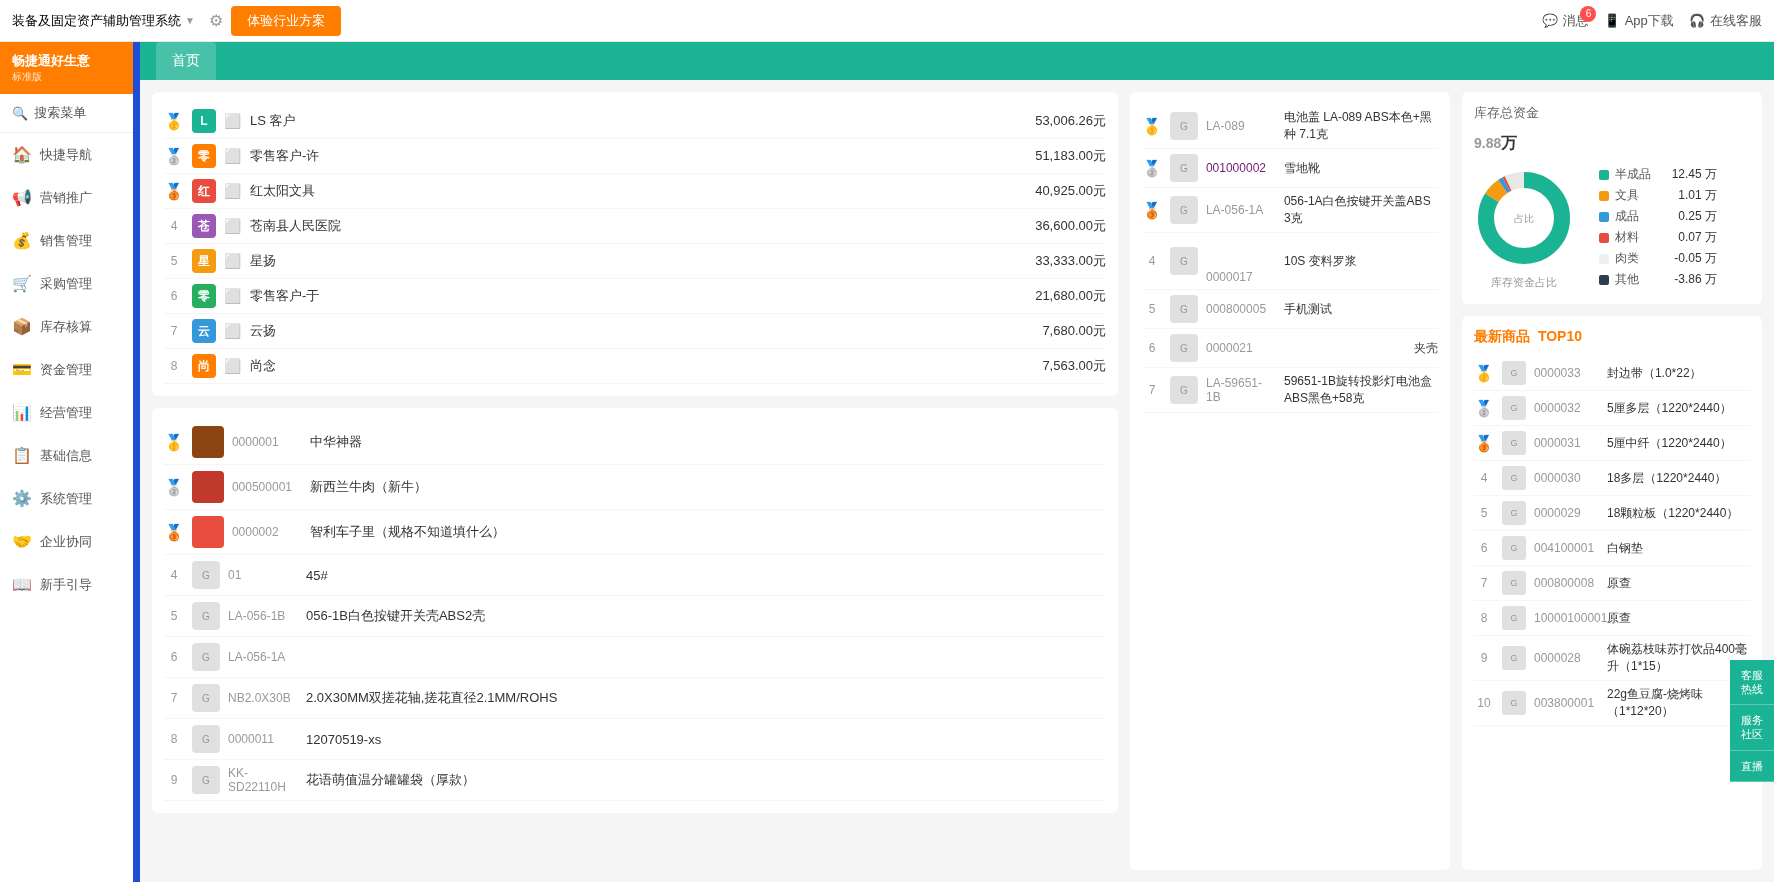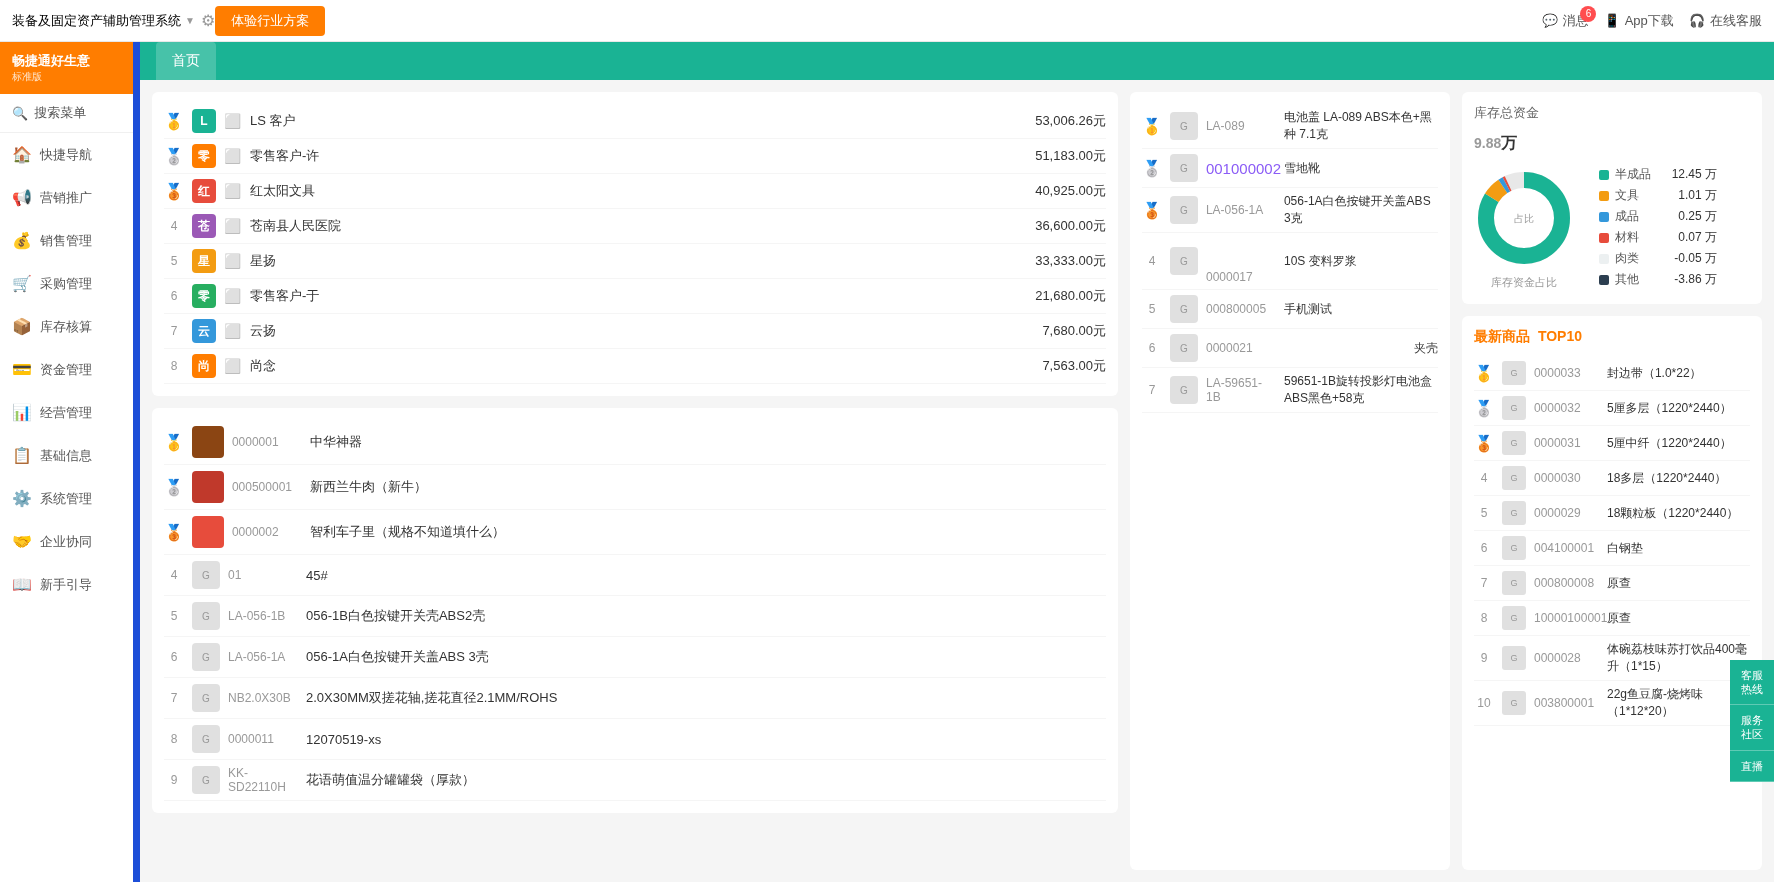--- a/index.html
+++ b/index.html
@@ -1,20 +1,20 @@
 <!DOCTYPE html>
 <html><head>
   <meta charset="utf-8">
   <style>
     * { margin: 0; padding: 0; box-sizing: border-box; }
     body { font-family: 'Microsoft YaHei', Arial, sans-serif; font-size: 13px; background: #f5f5f5; display: flex; flex-direction: column; height: 882px; overflow: hidden; }
 
     
     .topbar { height: 42px; background: #fff; display: flex; align-items: center; padding: 0 12px; border-bottom: 1px solid #e8e8e8; flex-shrink: 0; }
-    .topbar-left { display: flex; align-items: center; flex: 1; }
+    .topbar-left { display: flex; align-items: center; gap: 8px; flex: 1; }
     .topbar-dropdown { display: flex; align-items: center; gap: 4px; cursor: pointer; }
     .topbar-dropdown-arrow { color: #999; font-size: 10px; }
     .topbar-gear { color: #999; font-size: 16px; cursor: pointer; margin-left: 6px; }
     .topbar-btn { background: #ff7d00; color: #fff; border: none; padding: 6px 16px; border-radius: 4px; cursor: pointer; font-size: 13px; }
     .topbar-right { display: flex; align-items: center; gap: 16px; font-size: 13px; color: #555; }
     .topbar-badge { position: relative; display: inline-flex; align-items: center; gap: 4px; cursor: pointer; }
     .badge-dot { background: #ff4d4f; color: #fff; font-size: 10px; border-radius: 8px; padding: 0 4px; min-width: 16px; height: 16px; display: inline-flex; align-items: center; justify-content: center; position: absolute; top: -6px; right: -8px; }
 
     
     .layout { display: flex; flex: 1; overflow: hidden; }
@@ -285,21 +285,20 @@
               <div class="hot-row">
     <span class="hot-num">5</span>
     <div class="hot-gray-box">G</div>
     <span class="hot-code">LA-056-1B</span>
     <span class="hot-name">056-1B白色按键开关壳ABS2壳</span>
   </div>
               <div class="hot-row">
     <span class="hot-num">6</span>
     <div class="hot-gray-box">G</div>
     <span class="hot-code">LA-056-1A</span>
-    <span class="hot-name">056-1A白色按键开关盖ABS 3壳</span>
   </div>
               <div class="hot-row">
     <span class="hot-num">7</span>
     <div class="hot-gray-box">G</div>
     <span class="hot-code">NB2.0X30B</span>
     <span class="hot-name">2.0X30MM双搓花轴,搓花直径2.1MM/ROHS</span>
   </div>
               <div class="hot-row">
     <span class="hot-num">8</span>
     <div class="hot-gray-box">G</div>
@@ -321,21 +320,21 @@
           <div id="prod-rank-table">
               <div class="rank-row">
     <span style="color:#f5a623;font-size:16px;">🥇</span>
     <span class="hot-gray-box">G</span>
     <span style="font-size:12px;color:#999;width:70px;flex-shrink:0;">LA-089</span>
     <span style="font-size:12px;color:#333;flex:1;">电池盖 LA-089 ABS本色+黑种 7.1克</span>
   </div>
               <div class="rank-row">
     <span style="color:#9b9b9b;font-size:16px;">🥈</span>
     <span class="hot-gray-box">G</span>
-    <span style="font-size:15px;color:#8b5cf6;width:70px;flex-shrink:0;">001000002</span>
+    <span style="font-size:12px;color:#701a75;width:70px;flex-shrink:0;">001000002</span>
     <span style="font-size:12px;color:#333;flex:1;">雪地靴</span>
   </div>
               <div class="rank-row">
     <span style="color:#c47e2a;font-size:16px;">🥉</span>
     <span class="hot-gray-box">G</span>
     <span style="font-size:12px;color:#999;width:70px;flex-shrink:0;">LA-056-1A</span>
     <span style="font-size:12px;color:#333;flex:1;">056-1A白色按键开关盖ABS 3克</span>
   </div>
               <div class="rank-row">
     <span class="rank-num">4</span>

